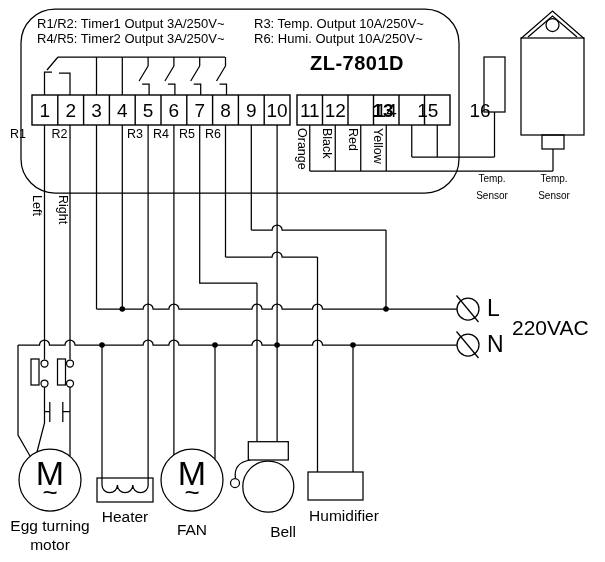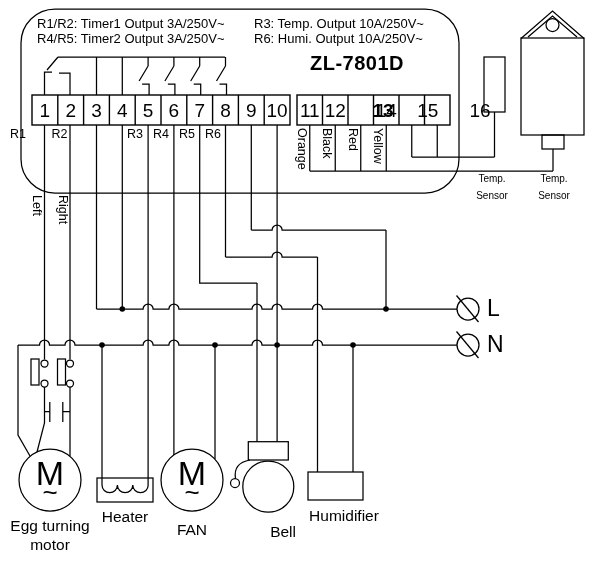--- a/index.html
+++ b/index.html
@@ -163,20 +163,21 @@
   <span class="vtext" style="left:359.5px;top:128px;">Red</span>
   <span class="vtext" style="left:385px;top:128px;">Yellow</span>
 
   <div class="snslbl" style="left:462px;top:173px;">Temp.</div>
   <div class="snslbl" style="left:462px;top:190px;">Sensor</div>
   <div class="snslbl" style="left:524px;top:173px;">Temp.</div>
   <div class="snslbl" style="left:524px;top:190px;">Sensor</div>
 
   <span class="t ln" style="left:487px;top:295px;">L</span>
   <span class="t ln" style="left:487px;top:331px;">N</span>
+  <span class="t vac" style="left:512px;top:316px;">220VAC</span>
 
   <div class="comp" style="left:0px;width:100px;top:517px;">Egg turning</div>
   <div class="comp" style="left:0px;width:100px;top:536px;">motor</div>
   <div class="comp" style="left:93px;width:64px;top:508px;">Heater</div>
   <div class="comp" style="left:162px;width:60px;top:521px;">FAN</div>
   <div class="comp" style="left:240px;width:56px;top:523px;text-align:right;">Bell</div>
   <div class="comp" style="left:298px;width:92px;top:507px;">Humidifier</div>
 
   <div class="msym" style="left:20px;width:60px;top:456px;">M</div>
   <div class="mwave" style="left:20px;width:60px;top:484px;">~</div>

